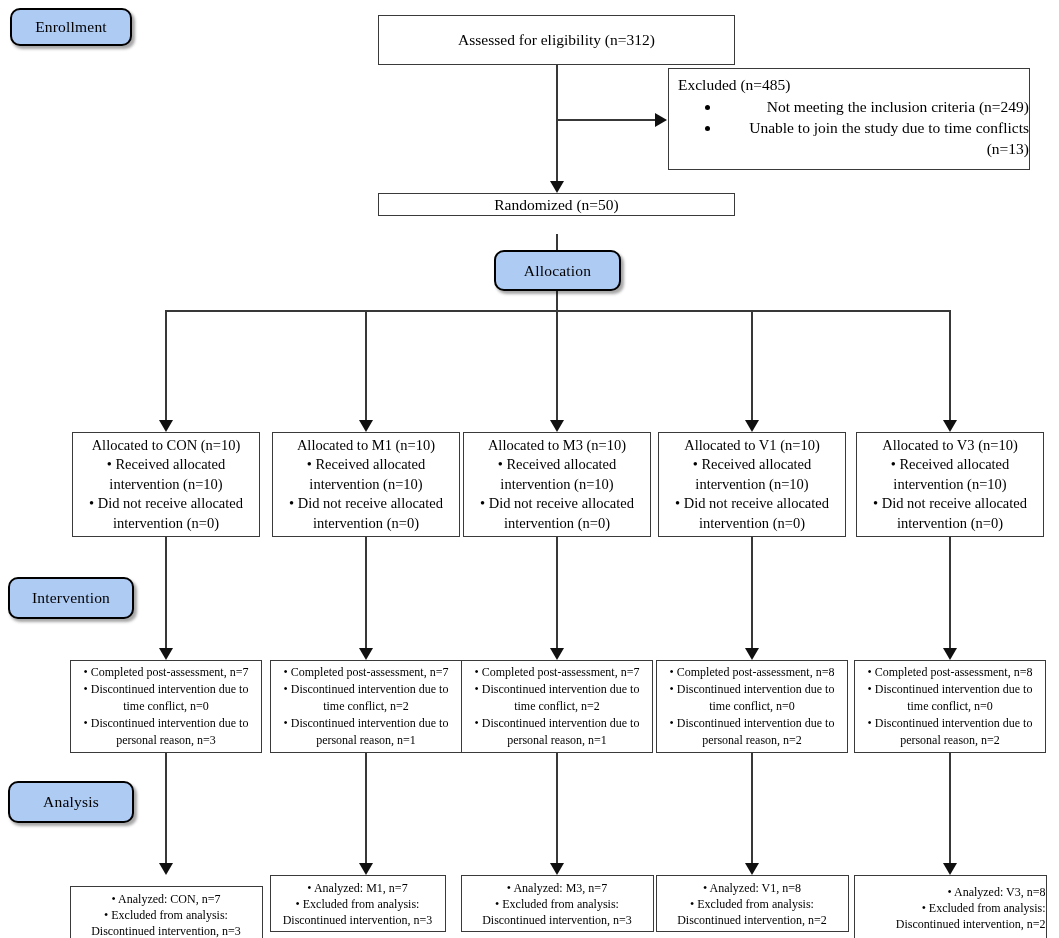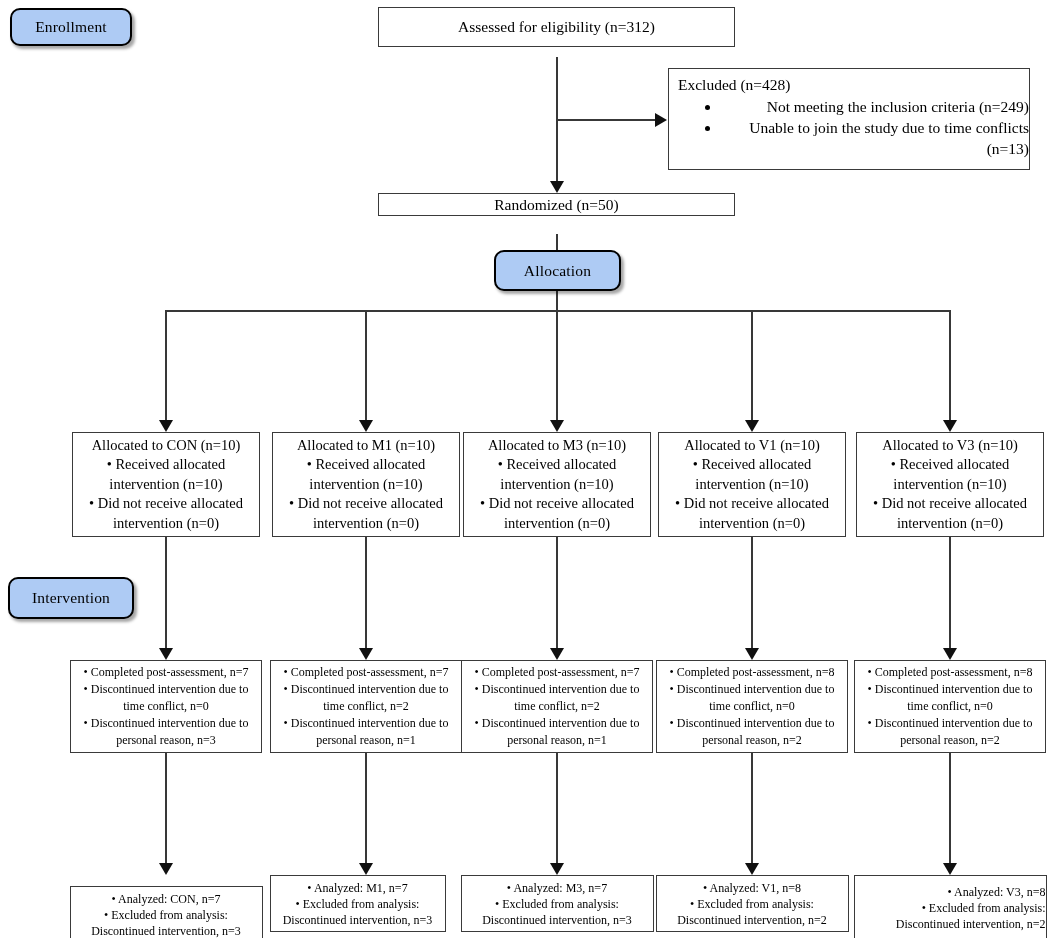--- a/index.html
+++ b/index.html
@@ -44,27 +44,28 @@
       border-left:12px solid #101010; z-index:1;}
 </style>
 </head>
 <body>
 
 <div class="canvas">
 
   <div class="stage" style="left:10px;top:8px;width:122px;height:38px">Enrollment</div>
   <div class="stage" style="left:494px;top:250px;width:127px;height:41px">Allocation</div>
   <div class="stage" style="left:8px;top:577px;width:126px;height:42px">Intervention</div>
-
-  <div class="box center" style="left:378px;top:7px;width:357px;height:40px">
+  <div class="stage" style="left:8px;top:781px;width:126px;height:42px">Analysis</div>
+
+  <div class="box center" style="left:378px;top:15px;width:357px;height:50px">
     <span>Assessed for eligibility (n=312)</span>
   </div>
 
   <div class="box excluded" style="left:668px;top:68px;width:362px;height:102px">
-    <div class="exc-title">Excluded (n=428)</div>
+    <div class="exc-title">Excluded (n=485)</div>
     <ul>
       <li>Not meeting the inclusion criteria (n=249)</li>
       <li>Unable to join the study due to time conflicts (n=13)</li>
     </ul>
   </div>
 
   <div class="box center" style="left:378px;top:193px;width:357px;height:23px">
     <span>Randomized (n=50)</span>
   </div>
 

